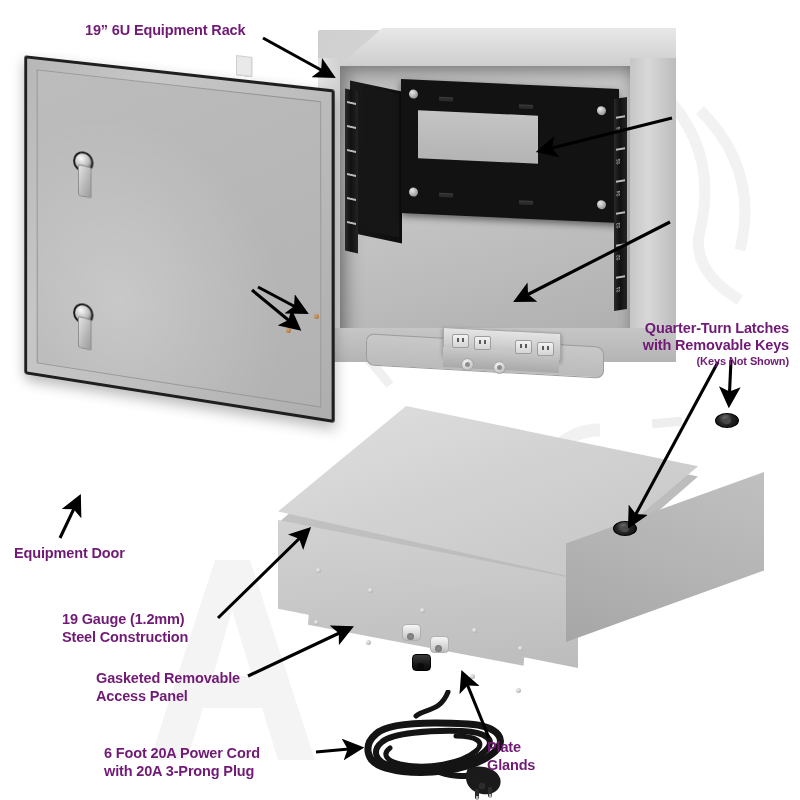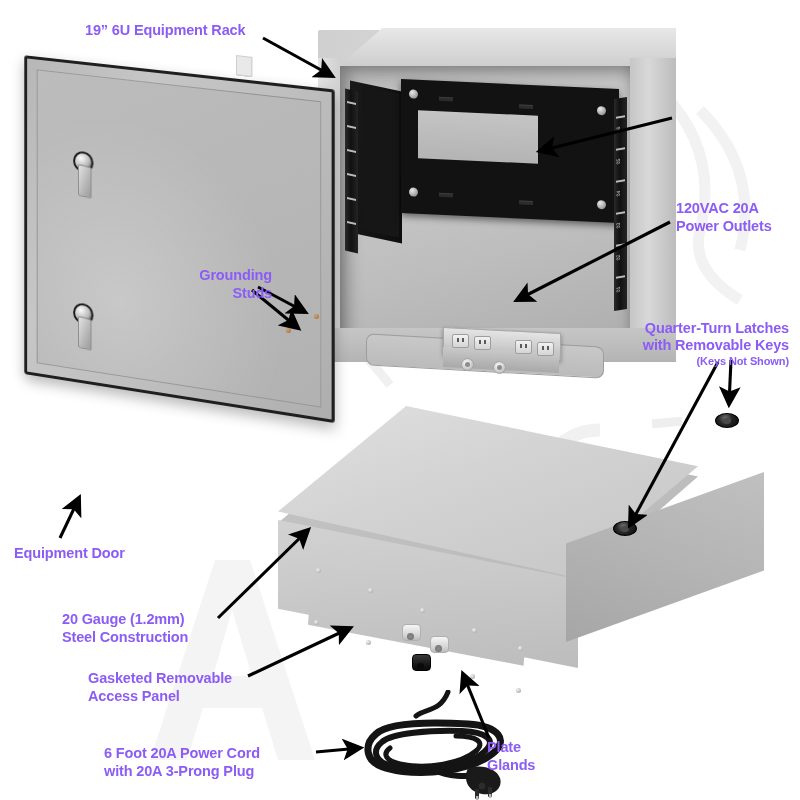--- a/index.html
+++ b/index.html
@@ -23,21 +23,21 @@
     left: 0; top: 0;
     width: 800px; height: 800px;
     pointer-events: none;
     z-index: 1;
   }
 
   
   .label {
     position: absolute;
     z-index: 40;
-    color: #8b5cf6;
+    color: #701a75;
     font-weight: bold;
     font-size: 14.5px;
     line-height: 1.22;
     letter-spacing: -0.15px;
     white-space: pre-line;
   }
   .label.r  { text-align: right; }
   .label.l  { text-align: left; }
   .sublabel {
     display: block;
@@ -589,38 +589,34 @@
       <line x1="218" y1="618" x2="308" y2="530"></line>
       <line x1="248" y1="676" x2="350" y2="628"></line>
       <line x1="316" y1="752" x2="360" y2="748"></line>
       <line x1="489" y1="738" x2="463" y2="674"></line>
     </g>
   </svg>
 
   <div class="label l" style="left:85px; top:22px;">19” 6U Equipment Rack</div>
 
 
-  <div class="label l" style="left:676px; top:200px;">120VAC 20A
-Power Outlets</div>
 
   <div class="label r" style="right:11px; top:302px; width:330px;">
     <span style="white-space:pre-line;">Quarter-Turn Latches
 with Removable Keys</span>
     <span class="sublabel">(Keys Not Shown)</span>
   </div>
 
-  <div class="label r" style="left:150px; top:267px; width:122px;">Grounding
-Studs</div>
 
   <div class="label l" style="left:14px; top:545px;">Equipment Door</div>
 
-  <div class="label l" style="left:62px; top:611px;">20 Gauge (1.2mm)
+  <div class="label l" style="left:62px; top:611px;">19 Gauge (1.2mm)
 Steel Construction</div>
 
-  <div class="label l" style="left:88px; top:670px;">Gasketed Removable
+  <div class="label l" style="left:96px; top:670px;">Gasketed Removable
 Access Panel</div>
 
   <div class="label l" style="left:104px; top:745px;">6 Foot 20A Power Cord
 with 20A 3-Prong Plug</div>
 
   <div class="label l" style="left:487px; top:739px;">Plate
 Glands</div>
 
 </div>
 

